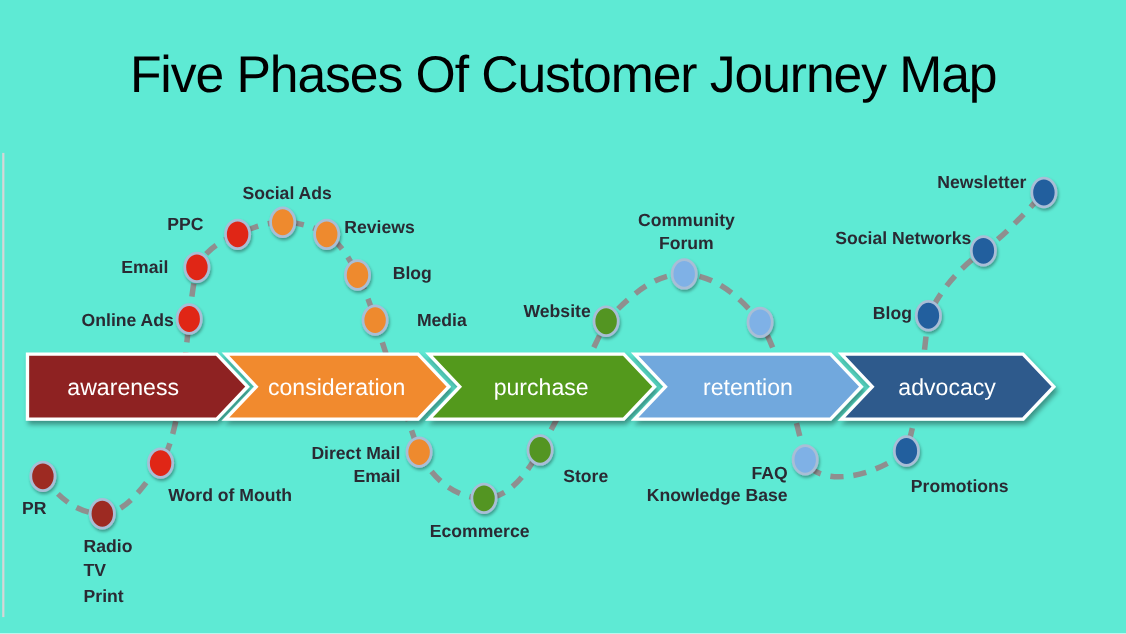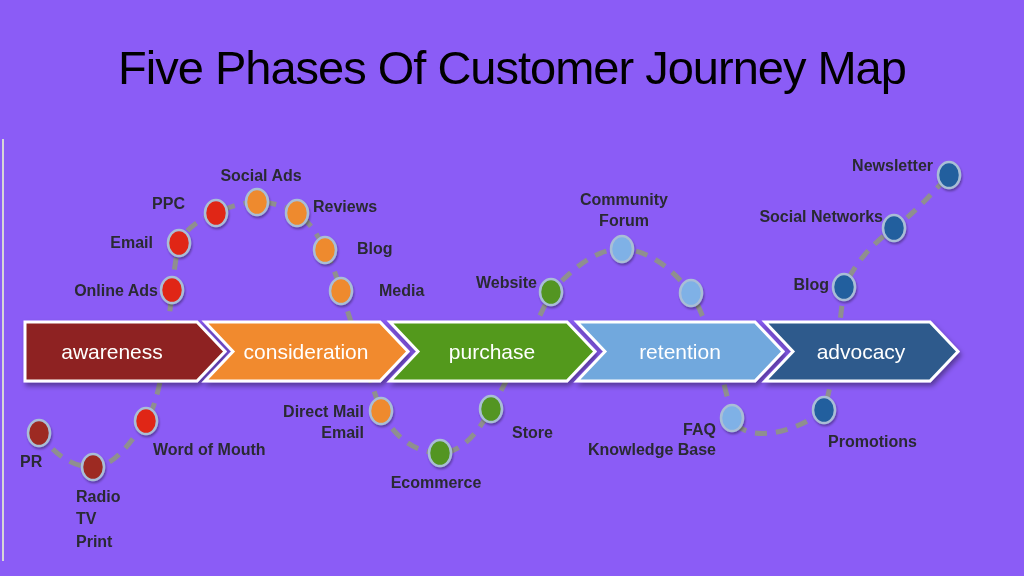--- a/index.html
+++ b/index.html
@@ -1,21 +1,21 @@
 <!DOCTYPE html>
 <html><head>
 <meta charset="utf-8">
 <style>
   html, body { margin: 0; padding: 0; background: #ffffff; }
   .stage {
     position: relative;
     width: 1024px;
     height: 576px;
     overflow: hidden;
-    background: #8b5cf6;
+    background: #5eead4;
     font-family: "Liberation Sans", sans-serif;
   }
   .page-title {
     position: absolute;
     top: 40px;
     left: 0;
     width: 1024px;
     text-align: center;
     font-size: 47px;
     font-weight: 400;

